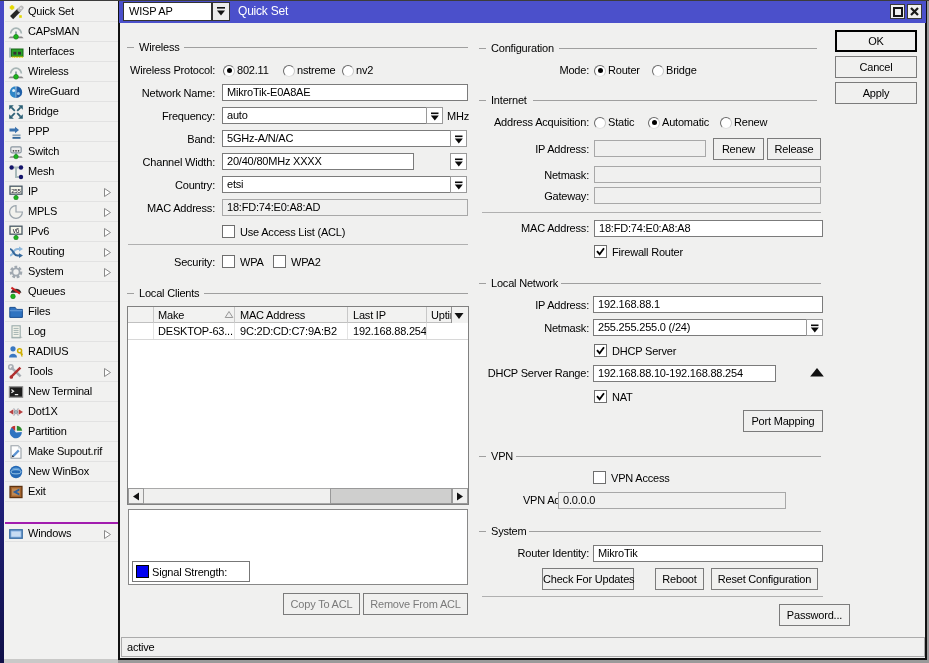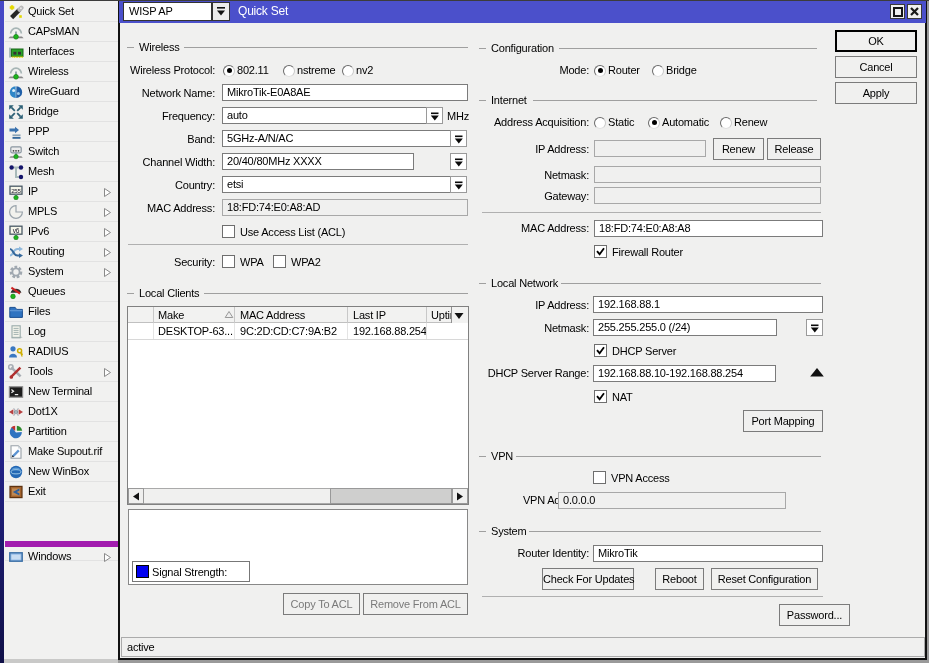--- a/index.html
+++ b/index.html
@@ -276,21 +276,21 @@
         <span class="txt">New WinBox</span>
       </div>
 <div class="mi" style="top:481px">
         <svg width="16" height="16">
           <rect x="2" y="2.4" width="12" height="11.2" fill="#a2622c" stroke="#5e3310" stroke-width="1.2"></rect>
           <rect x="4" y="4.4" width="8" height="7.2" fill="#c08952"></rect>
           <path d="M11.4 4.6L4.8 8l6.6 3.4V9.2L8.6 8l2.8-1.2z" fill="#2d5f9e"></path>
         </svg>
         <span class="txt">Exit</span>
       </div>
-<div class="mi" style="top:540px;border-top:6px solid #a21caf">
+<div class="mi" style="top:521px;border-top:2px solid #a21caf">
         <svg width="16" height="16">
           <rect x="1.8" y="3.8" width="12.4" height="8.4" fill="#8fb8e6" stroke="#3a6ea5" stroke-width="1.4"></rect>
           <rect x="3.4" y="5.6" width="9.2" height="5" fill="#c8dcf2"></rect>
         </svg>
         <span class="txt">Windows</span>
         <svg class="subsvg" width="9" height="11" style="position:absolute;right:6px;top:5px">
           <path d="M1.5 1.5v8l6-4z" fill="#fdfdfd" stroke="#8a8a8a" stroke-width="1"></path>
         </svg>
       </div>
 </div>
@@ -464,21 +464,21 @@
       </div>
 <div class="t" style="left:612px;top:246px">Firewall Router</div>
 <div class="grp" style="left:479px;top:278px;width:342px">
         <span class="dash"></span>
         <span class="lbl">Local Network</span>
         <span class="line" style="left:82px;right:0"></span>
       </div>
 <div class="lab" style="left:429px;top:299px;width:160px">IP Address:</div>
 <div class="inp" style="left:593px;top:296px;width:230px">192.168.88.1</div>
 <div class="lab" style="left:429px;top:322px;width:160px">Netmask:</div>
-<div class="inp" style="left:593px;top:319px;width:184px">255.255.255.0 (/24)</div>
+<div class="inp" style="left:593px;top:319px;width:214px">255.255.255.0 (/24)</div>
 <div class="cbtn" style="left:806px;top:319px">
         <svg width="10" height="9">
           <rect x="1" y="0.5" width="7.5" height="1.6" fill="#0a0a0a"></rect>
           <path d="M0.8 3.6h8L4.8 8.4z" fill="#0a0a0a"></path>
         </svg>
       </div>
 <div class="check" style="left:594px;top:344px">
         <svg width="11" height="11" style="position:absolute;left:0;top:0">
           <path d="M2 5.2l2.6 3L9 2.2" fill="none" stroke="#000" stroke-width="1.8"></path>
         </svg>

